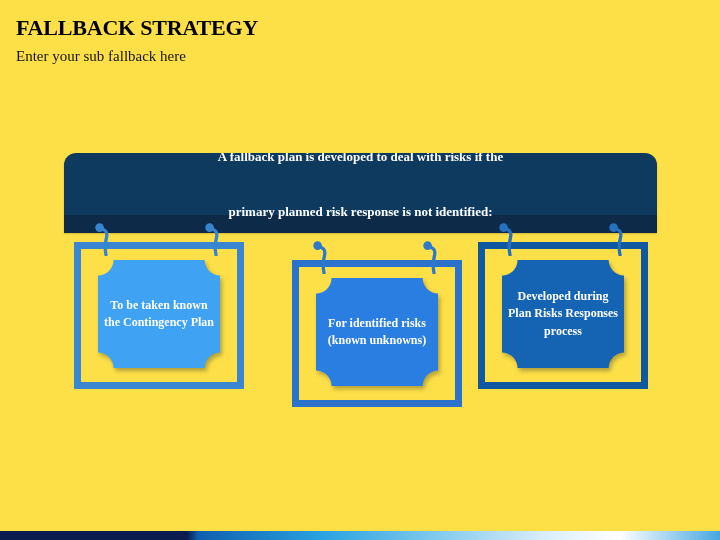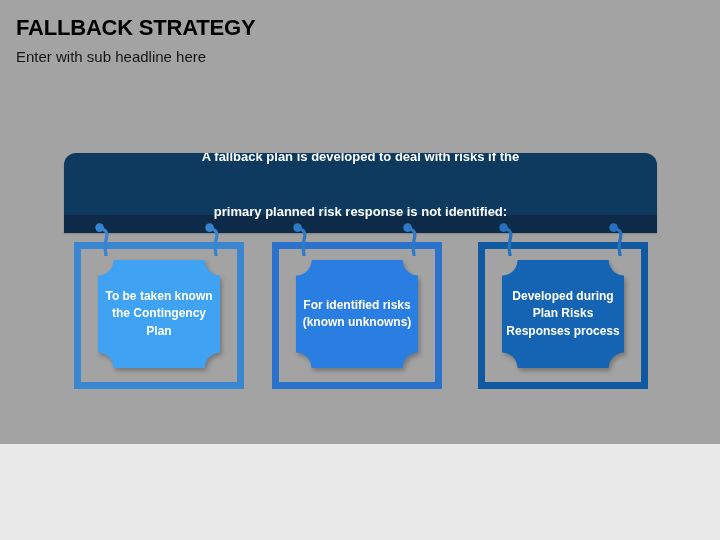--- a/index.html
+++ b/index.html
@@ -2,22 +2,23 @@
 <html><head>
 <meta charset="utf-8">
 <style>
   html,body{margin:0;padding:0;}
   body{
     width:720px;height:540px;
     font-family:"Liberation Sans", sans-serif;
     background:#e9e9ea;
   }
   .slide{
-    position:relative;width:720px;height:444px;overflow:hidden;
-    background:#a3a3a3;
+    position:relative;width:720px;height:540px;overflow:hidden;
+    background:#fde047;
+    font-family:Liberation Serif, serif;
   }
   
   .slide-title{
     position:absolute;left:16px;top:15px;
     font-size:22px;font-weight:800;letter-spacing:-.2px;color:#000;
   }
   .slide-subtitle{
     position:absolute;left:16px;top:48px;
     font-size:15px;font-weight:400;color:#161616;
   }
@@ -65,21 +66,21 @@
     position:absolute;left:0;top:531px;width:720px;height:9px;
     background:#0b1c4f;
   }
 </style>
 </head>
 <body>
 
 <div class="slide">
 
   <div class="slide-title">FALLBACK STRATEGY</div>
-  <div class="slide-subtitle">Enter with sub headline here</div>
+  <div class="slide-subtitle">Enter your sub fallback here</div>
 
   <div class="banner">
     <div class="banner-body" style="background: rgb(14, 58, 95); color: rgb(255, 255, 255);">
       <div>A fallback plan is developed to deal with risks if the</div>
       <div>primary planned risk response is not identified:</div>
     </div>
     <div class="banner-strip" style="background: rgb(13, 43, 72);"></div>
   </div>
 
   <div class="card" style="left: 74px; border-color: rgb(58, 134, 209);">
@@ -93,21 +94,21 @@
       <svg viewBox="0 0 15 33" width="15" height="33">
         <circle cx="4.6" cy="4.6" r="4.3" fill="currentColor"></circle>
         <path d="M5.5 5.5 C 11 6.5, 12.6 10, 11.5 14.5 C 10.2 19.5, 9.6 25, 11 32" fill="none" stroke="currentColor" stroke-width="3.3" stroke-linecap="round"></path>
       </svg>
     </span>
     <div class="plaque" style="--c: #3fa2f3;">
       <div class="card-label">To be taken known the Contingency Plan</div>
     </div>
   </div>
 
-  <div class="card" style="left: 272px; border-color: rgb(42, 114, 204);">
+  <div class="card" style="left: 292px; border-color: rgb(42, 114, 204); margin-top: 18px;">
     <span class="hook left" style="color: rgb(46, 122, 201);">
       <svg viewBox="0 0 15 33" width="15" height="33">
         <circle cx="4.6" cy="4.6" r="4.3" fill="currentColor"></circle>
         <path d="M5.5 5.5 C 11 6.5, 12.6 10, 11.5 14.5 C 10.2 19.5, 9.6 25, 11 32" fill="none" stroke="currentColor" stroke-width="3.3" stroke-linecap="round"></path>
       </svg>
     </span>
     <span class="hook right" style="color: rgb(46, 122, 201);">
       <svg viewBox="0 0 15 33" width="15" height="33">
         <circle cx="4.6" cy="4.6" r="4.3" fill="currentColor"></circle>
         <path d="M5.5 5.5 C 11 6.5, 12.6 10, 11.5 14.5 C 10.2 19.5, 9.6 25, 11 32" fill="none" stroke="currentColor" stroke-width="3.3" stroke-linecap="round"></path>

